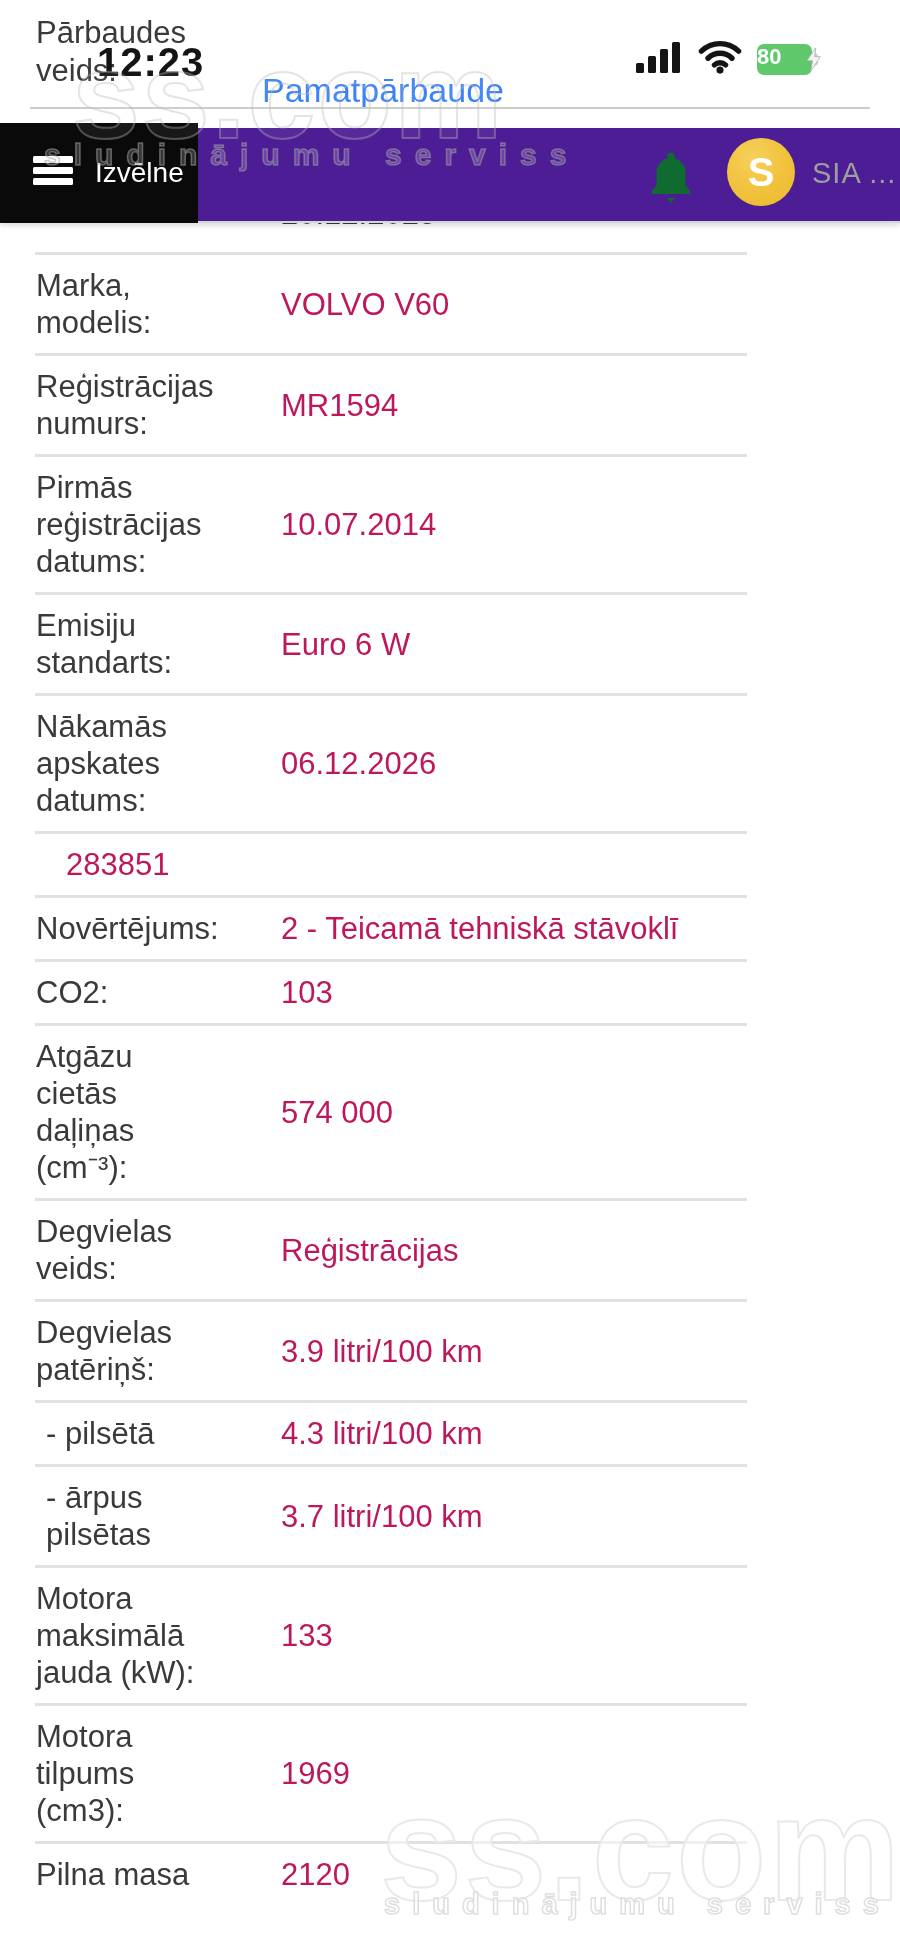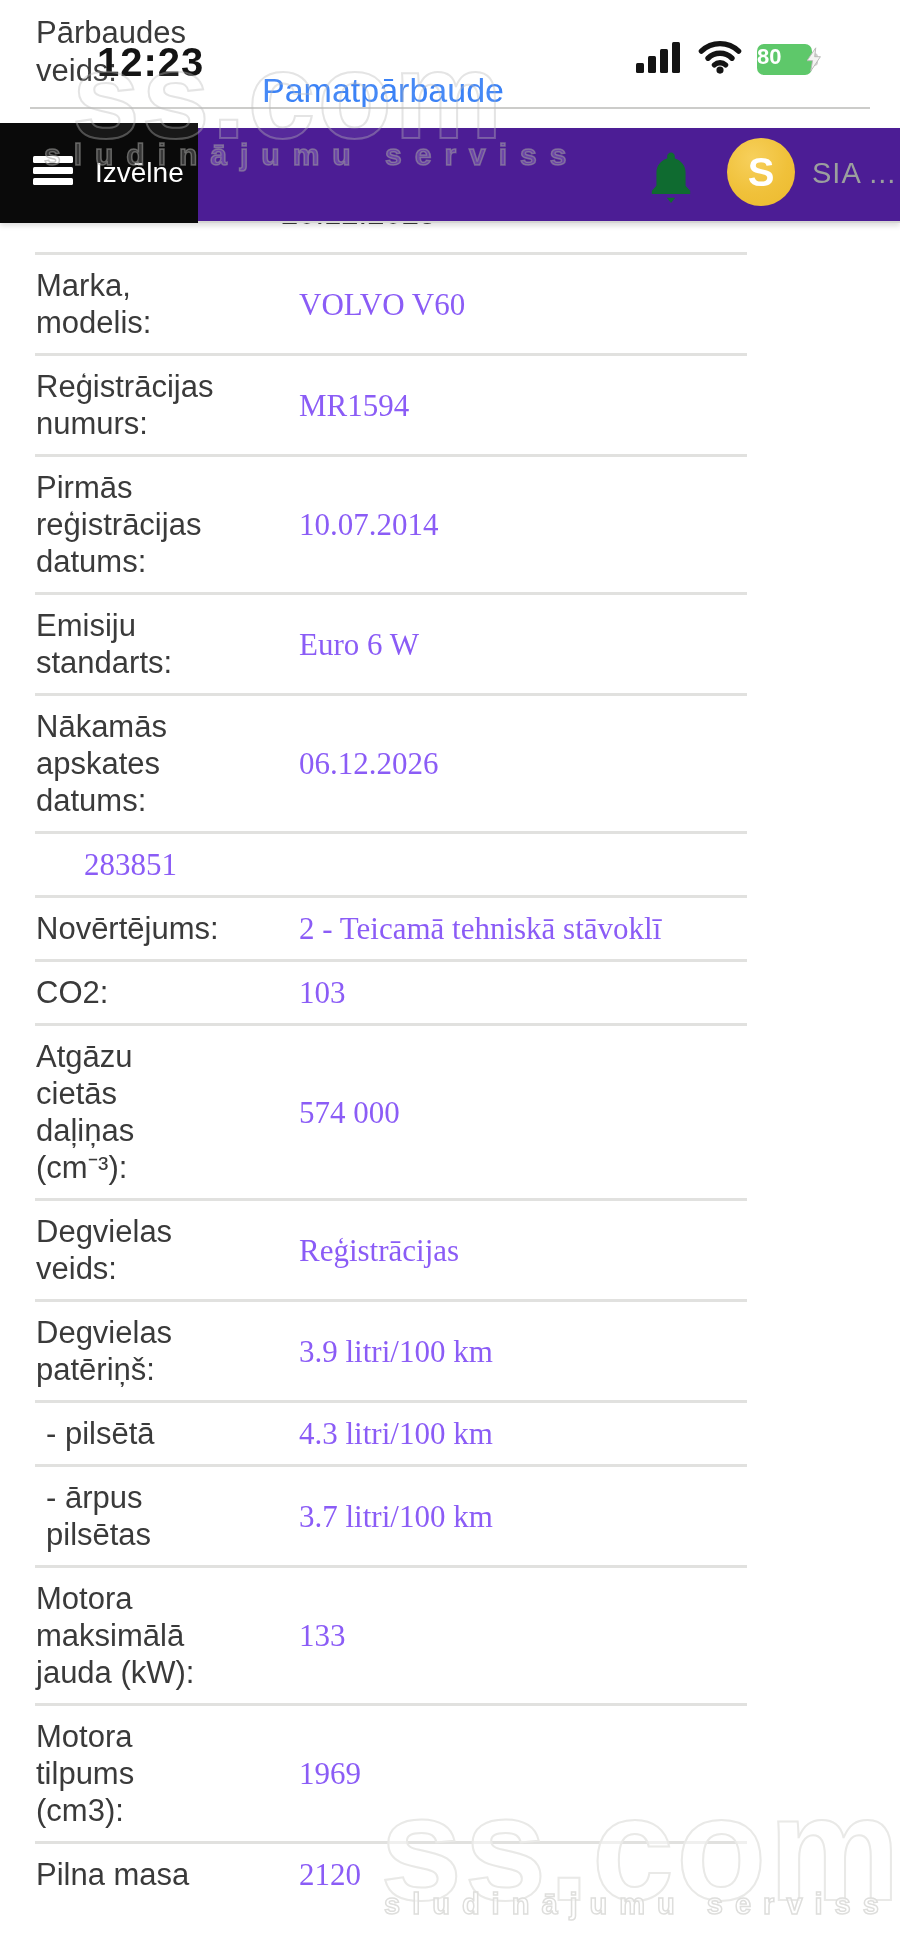--- a/index.html
+++ b/index.html
@@ -82,21 +82,21 @@
     top:1888px; left:384px; font-size:29px; letter-spacing:12px; z-index:5;
     color:rgba(255,255,255,.6); -webkit-text-stroke:1.5px #dededc;
   }
   
   .table { position:absolute; top:252px; left:0; width:780px; z-index:1; }
   .divider { height:3px; background:#e1e1df; margin:0 33px 0 35px; }
   .row { display:flex; align-items:center; padding:12px 33px 12px 36px; }
   .cell { font-size:31px; line-height:37px; }
   .label { flex:none; width:215px; white-space:pre-line; color:#3a3a3a; }
   .label.sub { padding-left:10px; }
-  .value { margin-left:48px; color:#8b5cf6;font-family:Liberation Serif, serif; }
+  .value { margin-left:30px; color:#be185d; }
 </style>
 </head>
 <body>
 
 <div class="wm wm-top-brand">ss.com</div>
 <div class="wm wm-top-tagline">sludinājumu serviss</div>
 
 <div class="pv-label">Pārbaudes
 veids:</div>
 <div class="page-title">Pamatpārbaude</div>

